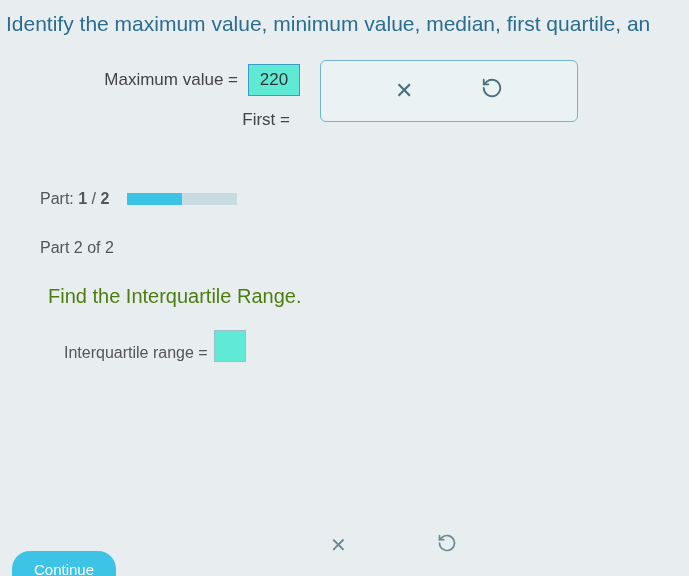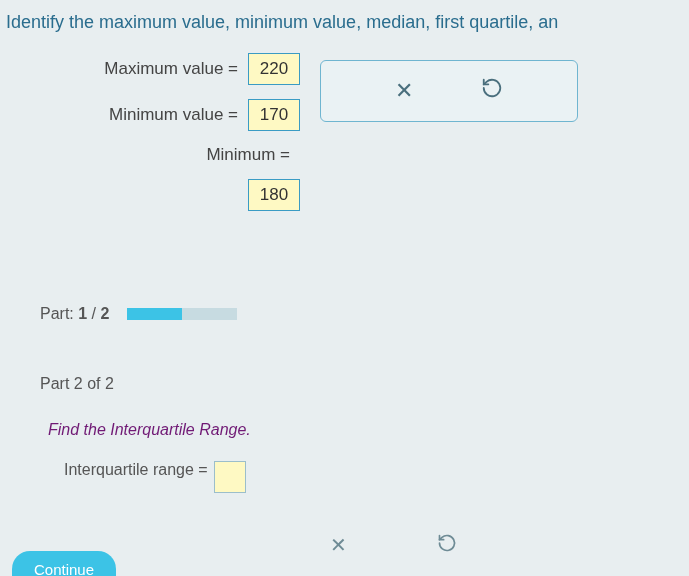--- a/index.html
+++ b/index.html
@@ -6,44 +6,44 @@
     body {
       font-family: "Helvetica Neue", Arial, sans-serif;
       background: #e8eef0;
       width: 689px;
       height: 576px;
       overflow: hidden;
       position: relative;
     }
     .instruction {
       color: #2a6d8e;
-      font-size: 18px;
+      font-size: 21px;
       padding: 12px 6px 8px 6px;
       font-weight: 400;
     }
     .answers {
-      margin-top: 12px;
+      margin-top: 20px;
       margin-left: 40px;
     }
     .row {
       display: flex;
       align-items: center;
       justify-content: flex-end;
       width: 260px;
       margin-bottom: 14px;
     }
     .row-label {
       color: #444;
       font-size: 17px;
       margin-right: 10px;
       text-align: right;
     }
     .value-box {
       border: 1.5px solid #3a9bc4;
-      background: #fef9c3;
+      background: #5eead4;
       color: #333;
       font-size: 17px;
       width: 52px;
       height: 32px;
       display: flex;
       align-items: center;
       justify-content: center;
     }
     .value-box.empty {
       border: 1.5px solid #9bbecb;
@@ -75,21 +75,21 @@
       left: 330px;
       display: flex;
       gap: 90px;
     }
     .inline-toolbar .icon {
       color: #6e8b95;
       font-size: 20px;
       cursor: pointer;
     }
     .part-progress {
-      margin-top: 80px;
+      margin-top: 32px;
       margin-left: 40px;
       display: flex;
       align-items: center;
       gap: 18px;
     }
     .part-text { color: #555; font-size: 16px; }
     .bold { font-weight: 700; }
     .progress-bar {
       width: 110px;
       height: 12px;
@@ -97,37 +97,36 @@
       position: relative;
     }
     .progress-fill {
       position: absolute;
       left: 0; top: 0;
       height: 100%;
       width: 50%;
       background: #3cc3e6;
     }
     .part2 {
-      margin-top: 52px;
+      margin-top: 31px;
       margin-left: 40px;
       color: #555;
       font-size: 16px;
     }
     .find-text {
       margin-top: 28px;
       margin-left: 48px;
-      color: #701a75;
-      font-size: 16px;
-      font-style: italic;
+      color: #4d7c0f;
+      font-size: 20px;
     }
     .iqr-row {
       margin-top: 22px;
       margin-left: 64px;
       display: flex;
-      align-items: flex-start;
+      align-items: flex-end;
       gap: 6px;
     }
     .iqr-label { color: #555; font-size: 16px; }
     .continue {
       position: absolute;
       bottom: -6px;
       left: 12px;
       background: #3cc3e6;
       color: #fff;
       border-radius: 18px 18px 0 0;
@@ -150,28 +149,23 @@
       </svg>
   </span>
 </div>
 
 <div class="answers">
   <div class="row">
     <span class="row-label">Maximum value =</span>
     <div class="value-box">220</div>
   </div>
   <div class="row">
-    <span class="row-label">Minimum value =</span>
-    <div class="value-box">170</div>
-  </div>
-  <div class="row">
-    <span class="row-label">Minimum =</span>
-  </div>
-  <div class="row">
-    <div class="value-box">180</div>
+    <span class="row-label">First =</span>
+  </div>
+  <div class="row">
   </div>
   <div class="row">
   </div>
 </div>
 
 <div class="part-progress">
   <div class="part-text">
     <span>Part:</span>
     <span class="bold">1</span>
     <span>/</span>

